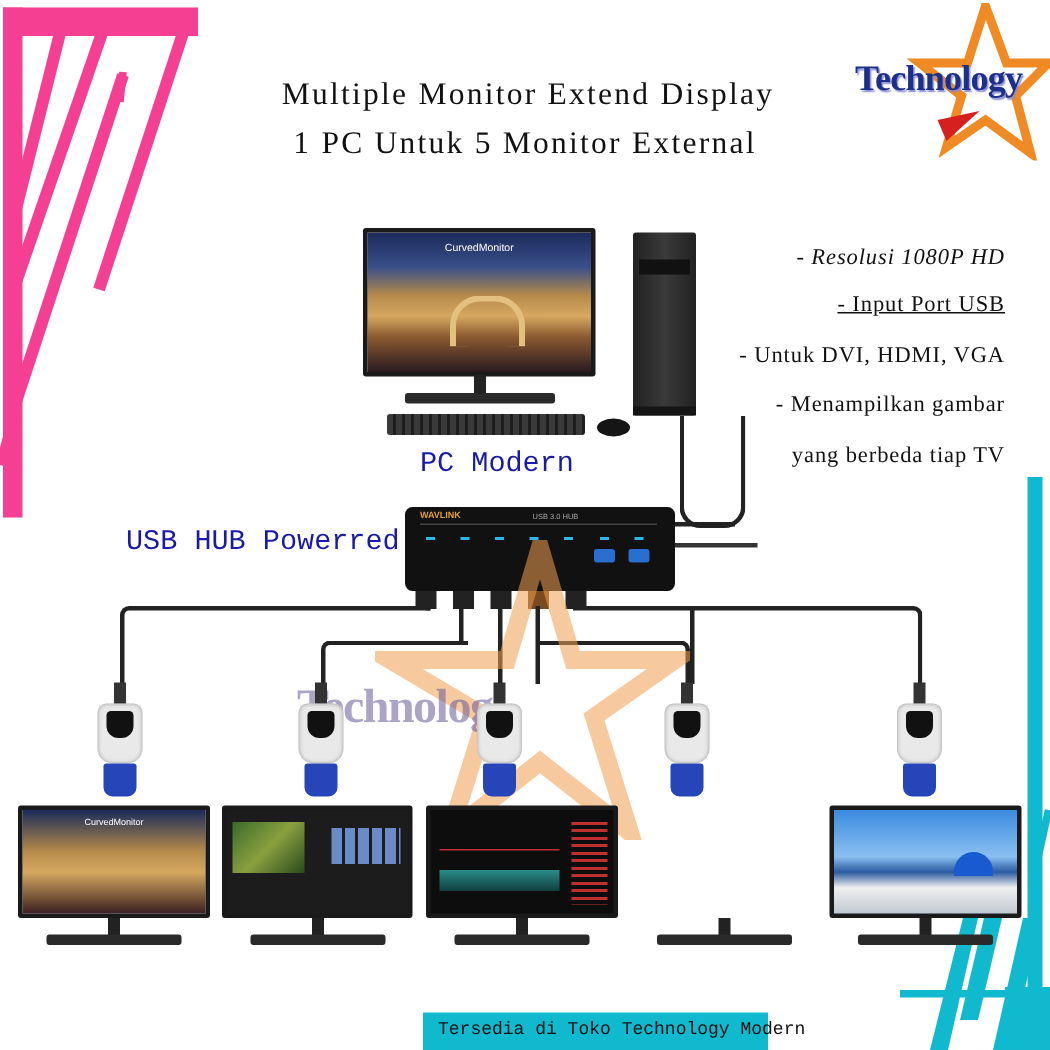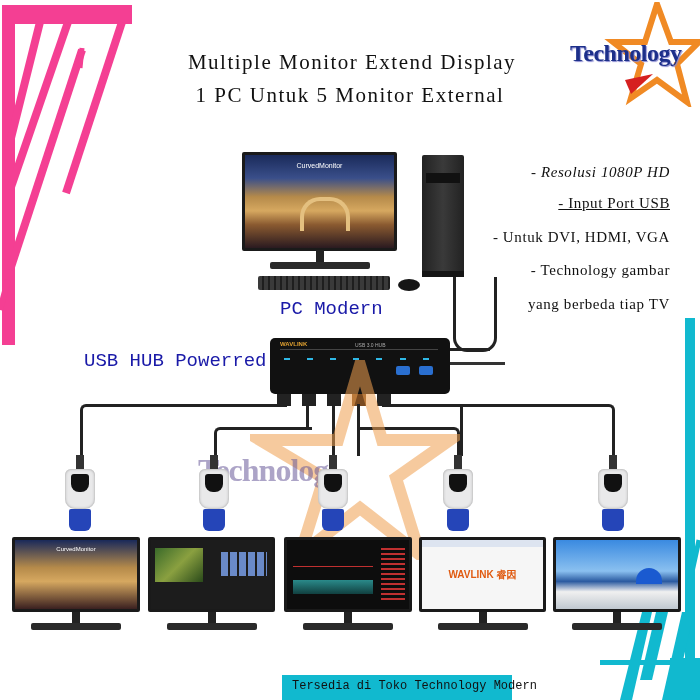--- a/index.html
+++ b/index.html
@@ -75,21 +75,21 @@
   <div style="position:absolute;left:0;bottom:0;width:42px;height:6px;background:#151515;"></div>
 </div>
 
 <div class="cable" style="left:453px;top:277px;width:38px;height:72px;border-width:0 3px 3px 3px;border-radius:0 0 14px 14px;border-left-color:#222;"></div>
 
 <div class="abs blue-label" style="left:280px;top:298px;">PC Modern</div>
 
 <div class="abs feat" style="top:164px;font-style:italic;">- Resolusi 1080P HD</div>
 <div class="abs feat" style="top:195px;text-decoration:underline;">- Input Port USB</div>
 <div class="abs feat" style="top:229px;">- Untuk DVI, HDMI, VGA</div>
-<div class="abs feat" style="top:262px;">- Technology gambar</div>
+<div class="abs feat" style="top:262px;">- Menampilkan gambar</div>
 <div class="abs feat" style="top:296px;">yang berbeda tiap TV</div>
 
 <div class="abs blue-label" style="left:84px;top:350px;">USB HUB Powerred</div>
 
 <div class="abs" style="left:270px;top:338px;width:180px;height:56px;background:#111;border-radius:5px;">
   <div style="position:absolute;left:10px;top:3px;font-family:'Liberation Sans','DejaVu Sans',sans-serif;font-size:6px;color:#e0a030;font-weight:bold;">WAVLINK</div>
   <div style="position:absolute;left:85px;top:4px;font-family:'Liberation Sans','DejaVu Sans',sans-serif;font-size:5px;color:#aaa;">USB 3.0 HUB</div>
   <div style="position:absolute;left:10px;top:11px;width:158px;height:1px;background:#444;"></div>
   <div style="position:absolute;left:14px;top:20px;width:6px;height:2px;background:#2fb8e6;"></div>
   <div style="position:absolute;left:37px;top:20px;width:6px;height:2px;background:#2fb8e6;"></div>
@@ -168,24 +168,20 @@
 <div class="monitor" style="left:284px;top:537px;width:128px;height:94px;">
   <div class="screen" style="height:80%;background:#0d0d0d;">
     <div style="position:absolute;left:6px;top:40px;width:80px;height:14px;background:linear-gradient(180deg,#2a8a8a,#114040);"></div>
     <div style="position:absolute;left:6px;top:26px;width:80px;height:1px;background:#c03030;"></div>
     <div style="position:absolute;right:4px;top:8px;width:24px;height:55px;background:repeating-linear-gradient(180deg,#c03030 0 2px,#0d0d0d 2px 5px);"></div>
   </div>
   <div class="neck" style="top:75px;height:12px;"></div>
     <div class="base" style="top:86px;width:90px;"></div>
 </div>
 <div class="monitor" style="left:419px;top:537px;width:127px;height:94px;">
-  <div class="screen" style="height:80%;background:#f6f6f6;">
-    <div style="position:absolute;left:0;top:0;width:100%;height:7px;background:#dde4f0;"></div>
-    <div style="position:absolute;top:28px;width:100%;text-align:center;font-family:'Liberation Sans','DejaVu Sans',sans-serif;font-weight:bold;font-size:10px;color:#e05a10;">WAVLINK 睿因</div>
-  </div>
   <div class="neck" style="top:75px;height:12px;"></div>
     <div class="base" style="top:86px;width:90px;"></div>
 </div>
 <div class="monitor" style="left:553px;top:537px;width:128px;height:94px;">
   <div class="screen" style="height:80%;background:linear-gradient(180deg,#3a8ae0 0%,#8ac0f0 45%,#2a5aa0 60%,#f0f0f0 75%,#c0c8d0 100%);">
     <div style="position:absolute;left:80px;top:28px;width:26px;height:16px;background:#1a5ad0;border-radius:13px 13px 0 0;"></div>
   </div>
   <div class="neck" style="top:75px;height:12px;"></div>
     <div class="base" style="top:86px;width:90px;"></div>
 </div>

